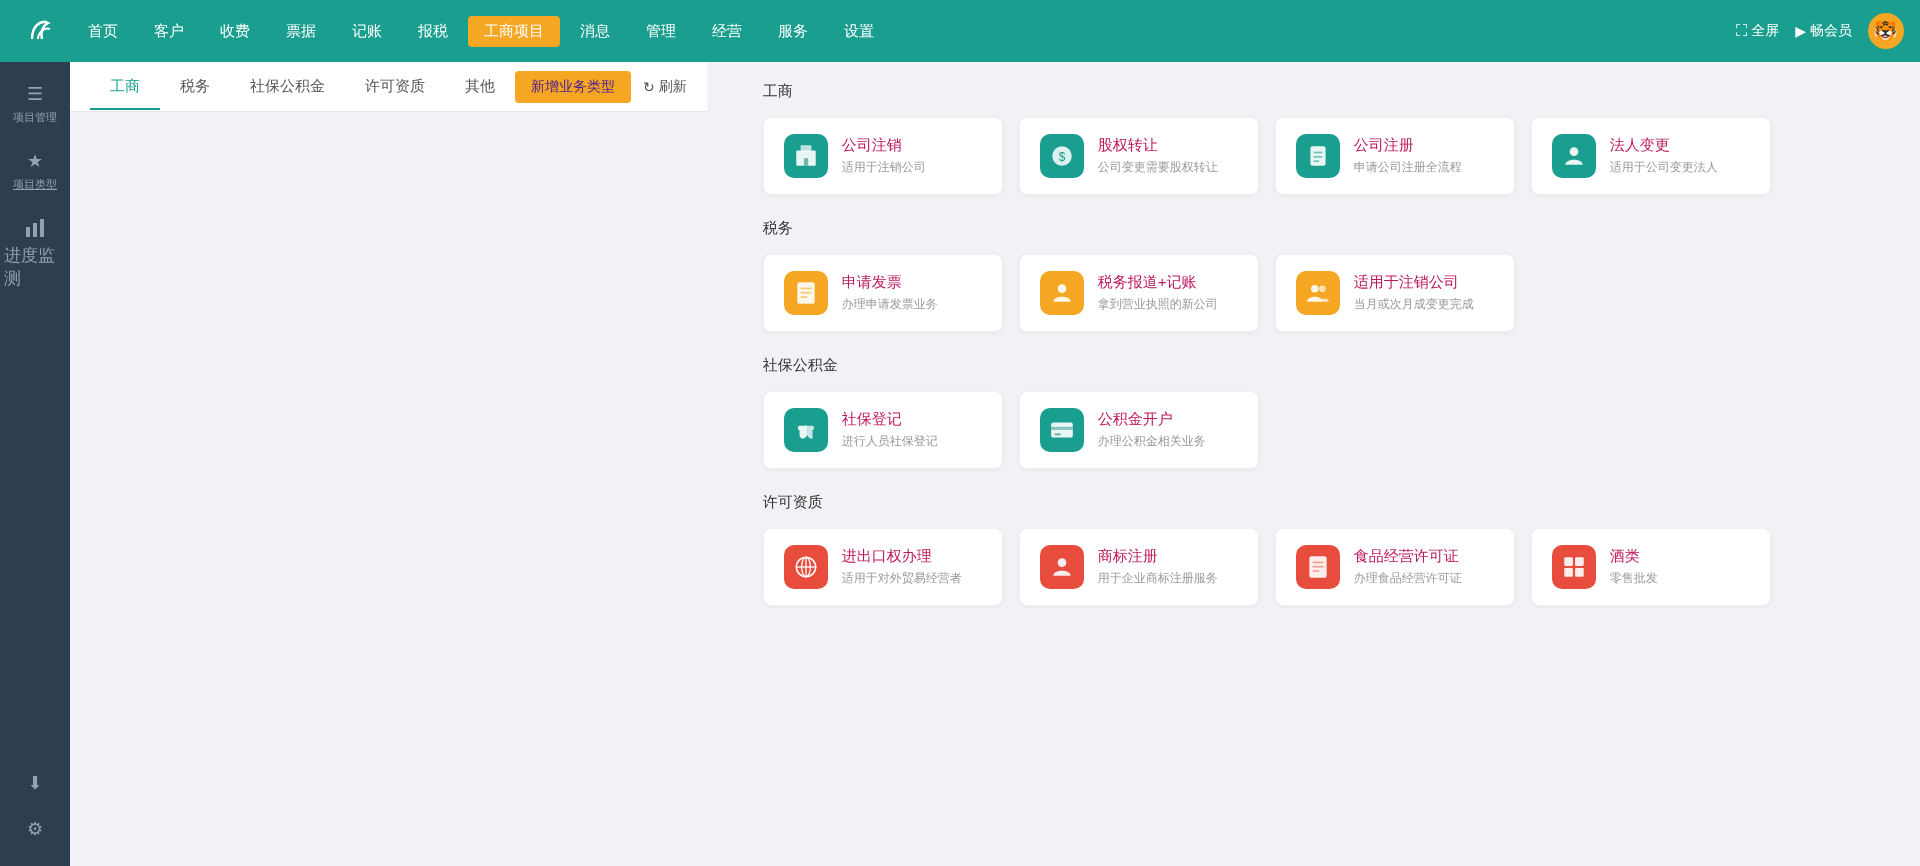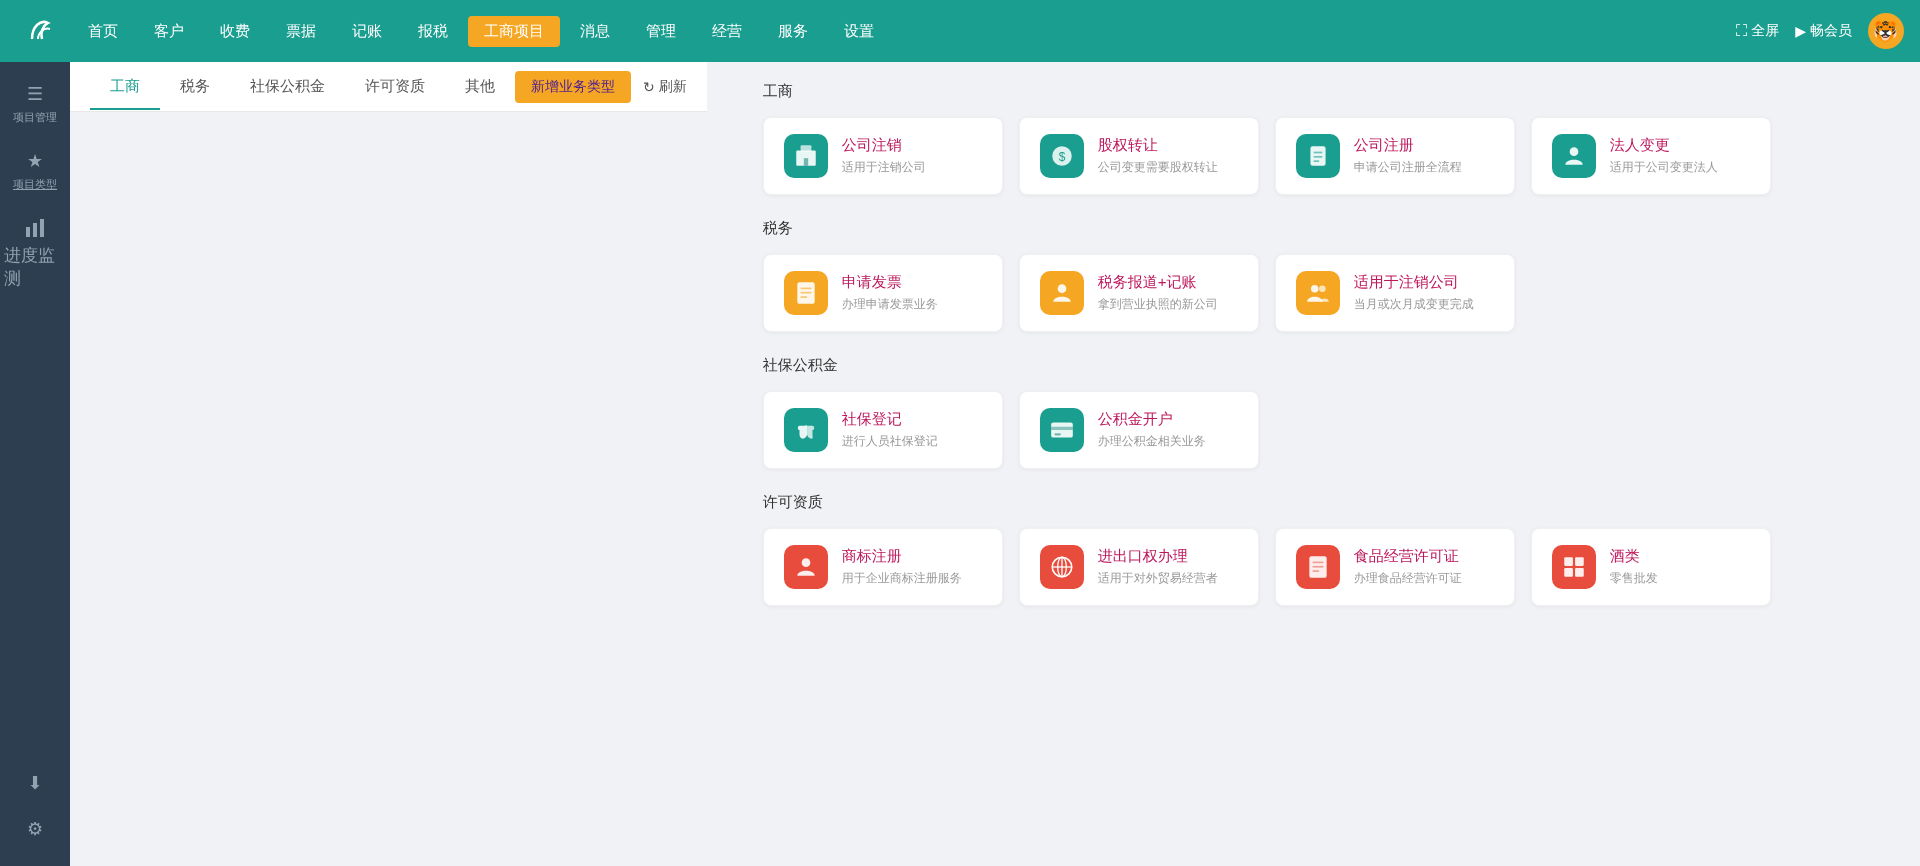--- a/index.html
+++ b/index.html
@@ -447,46 +447,46 @@
               <div class="card-name">公积金开户</div>
               <div class="card-desc">办理公积金相关业务</div>
             </div>
           </div>
         </div>
         <div class="section-title">许可资质</div>
         <div class="cards-grid">
           <div class="service-card">
             <div class="card-icon red">
               <svg viewBox="0 0 24 24" fill="white" width="26" height="26">
-                <circle cx="12" cy="8" r="4" fill="white" opacity="0.9"></circle>
-                <path d="M4 20 C4 14 20 14 20 20" fill="white" opacity="0.9"></path>
-              </svg>
-            </div>
-            <div class="card-info">
-              <div class="card-name">商标注册</div>
-              <div class="card-desc">用于企业商标注册服务</div>
-            </div>
-          </div>
-          <div class="service-card">
-            <div class="card-icon red">
-              <svg viewBox="0 0 24 24" fill="white" width="26" height="26">
                 <circle cx="12" cy="12" r="9" stroke="white" stroke-width="1.5" fill="none"></circle>
                 <ellipse cx="12" cy="12" rx="4" ry="9" stroke="white" stroke-width="1.2" fill="none"></ellipse>
                 <line x1="3" y1="12" x2="21" y2="12" stroke="white" stroke-width="1.2"></line>
                 <line x1="12" y1="3" x2="12" y2="21" stroke="white" stroke-width="1.2"></line>
               </svg>
             </div>
             <div class="card-info">
               <div class="card-name">进出口权办理</div>
               <div class="card-desc">适用于对外贸易经营者</div>
             </div>
           </div>
           <div class="service-card">
             <div class="card-icon red">
               <svg viewBox="0 0 24 24" fill="white" width="26" height="26">
+                <circle cx="12" cy="8" r="4" fill="white" opacity="0.9"></circle>
+                <path d="M4 20 C4 14 20 14 20 20" fill="white" opacity="0.9"></path>
+              </svg>
+            </div>
+            <div class="card-info">
+              <div class="card-name">商标注册</div>
+              <div class="card-desc">用于企业商标注册服务</div>
+            </div>
+          </div>
+          <div class="service-card">
+            <div class="card-icon red">
+              <svg viewBox="0 0 24 24" fill="white" width="26" height="26">
                 <rect x="4" y="2" width="16" height="20" rx="2" fill="white" opacity="0.9"></rect>
                 <rect x="7" y="7" width="10" height="1.5" fill="#e74c3c" opacity="0.5"></rect>
                 <rect x="7" y="11" width="10" height="1.5" fill="#e74c3c" opacity="0.5"></rect>
                 <rect x="7" y="15" width="6" height="1.5" fill="#e74c3c" opacity="0.5"></rect>
               </svg>
             </div>
             <div class="card-info">
               <div class="card-name">食品经营许可证</div>
               <div class="card-desc">办理食品经营许可证</div>
             </div>

